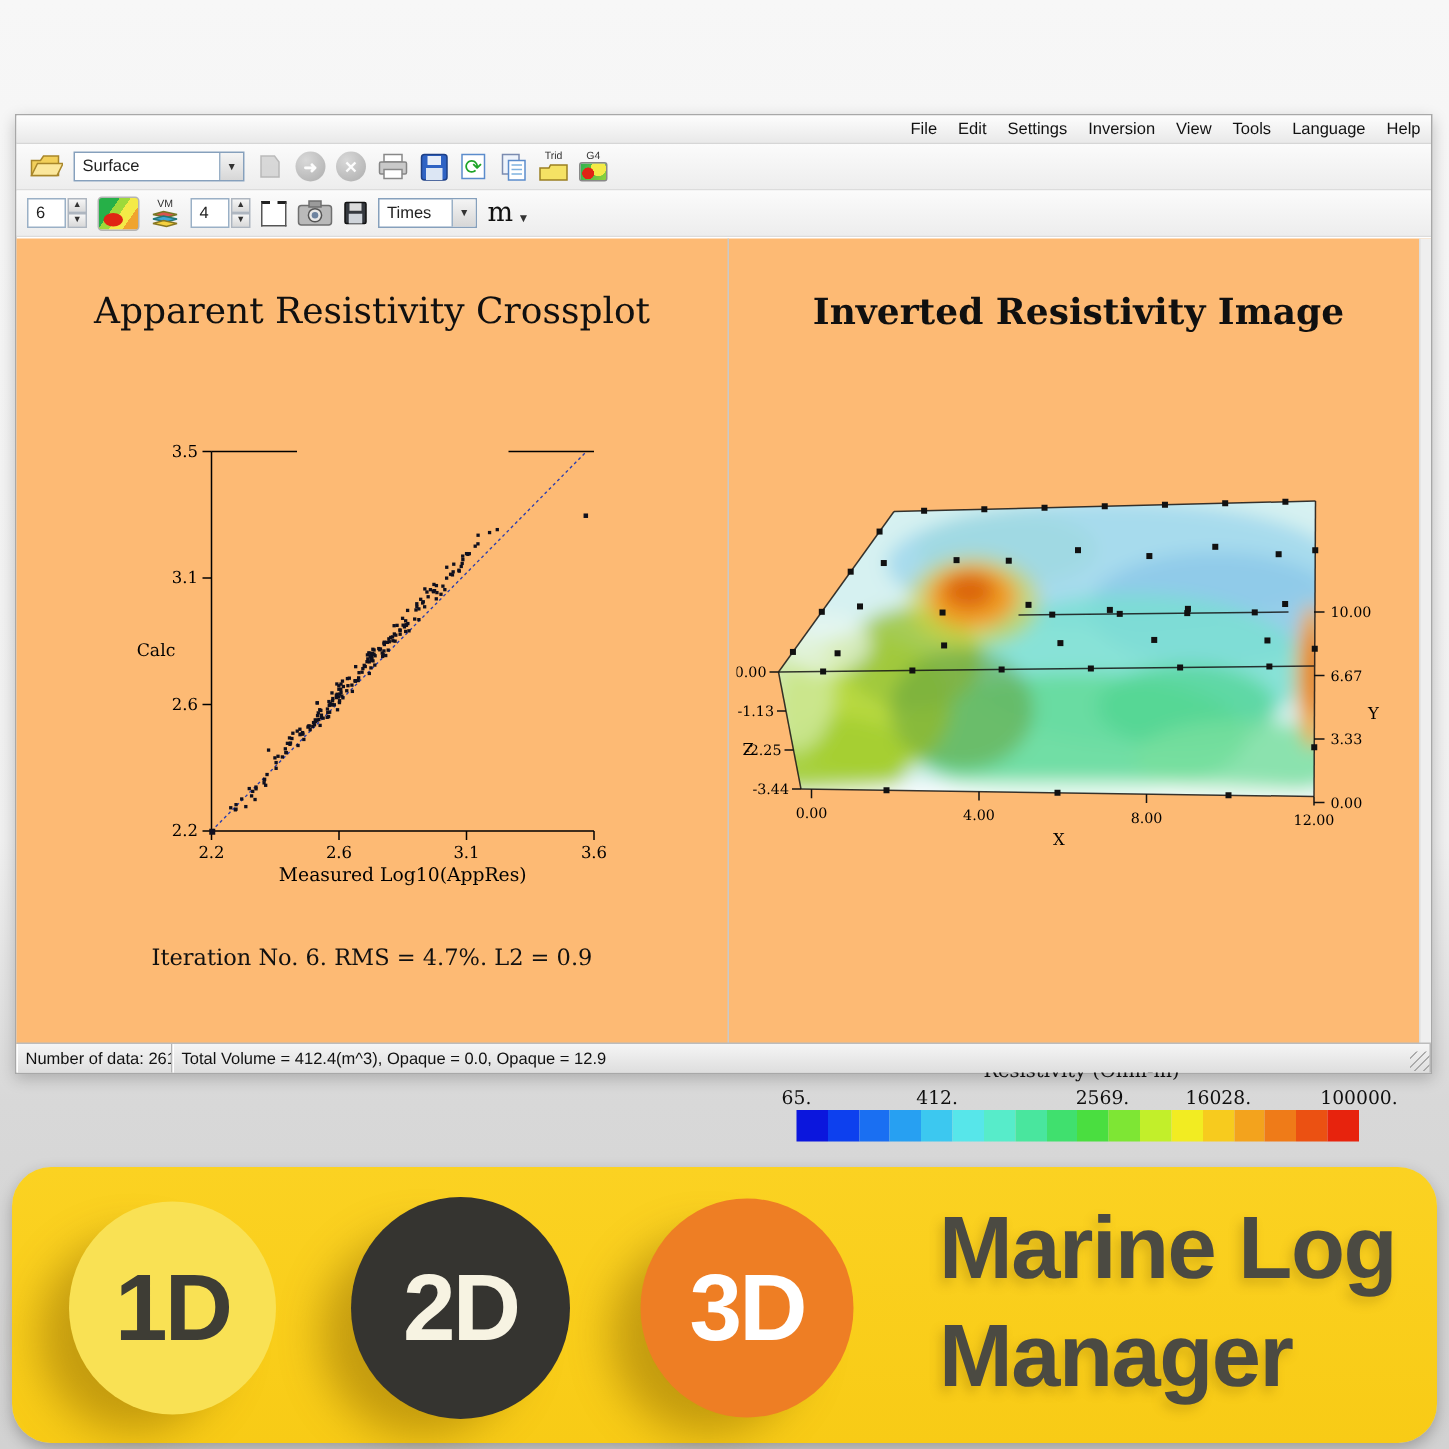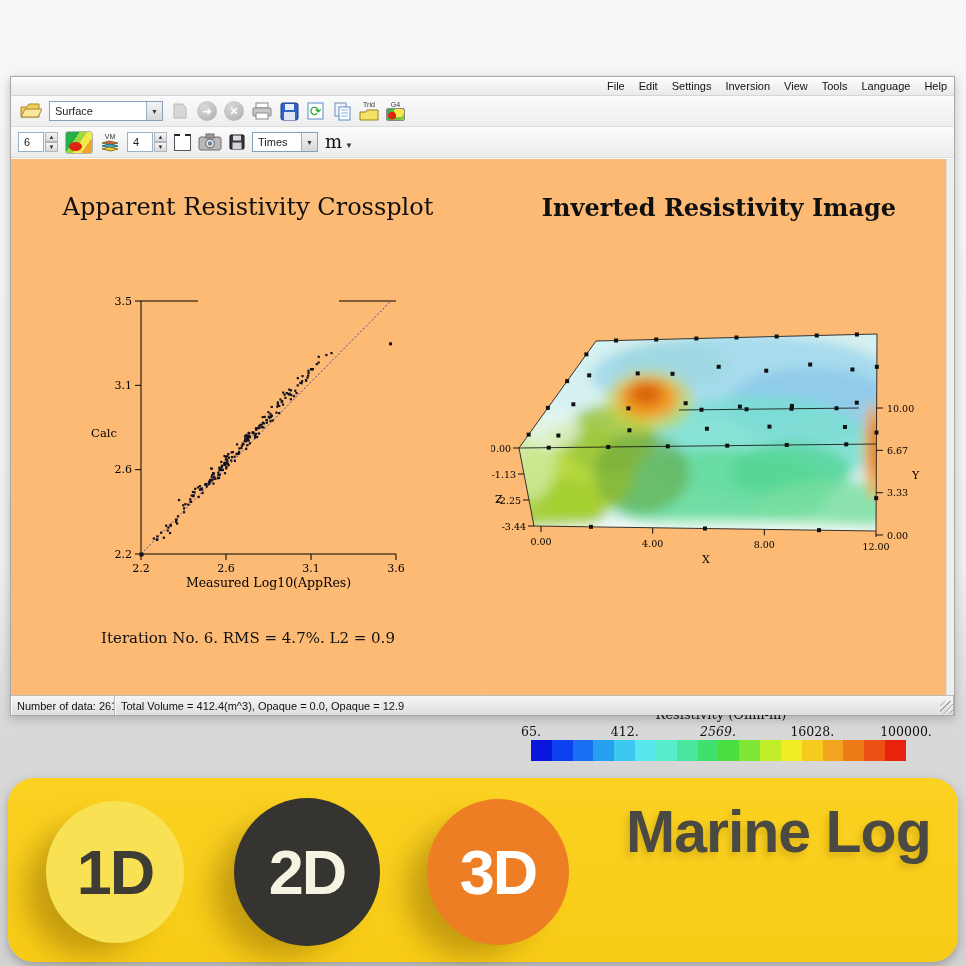--- a/index.html
+++ b/index.html
@@ -556,21 +556,21 @@
             <div class="cb-seg" style="background: rgb(194, 239, 42);"></div>
             <div class="cb-seg" style="background: rgb(242, 236, 34);"></div>
             <div class="cb-seg" style="background: rgb(247, 203, 30);"></div>
             <div class="cb-seg" style="background: rgb(243, 163, 29);"></div>
             <div class="cb-seg" style="background: rgb(239, 123, 24);"></div>
             <div class="cb-seg" style="background: rgb(235, 81, 18);"></div>
             <div class="cb-seg" style="background: rgb(231, 35, 13);"></div>
           </div>
       <span class="cb-label" style="left: 25px;">65.</span>
           <span class="cb-label" style="left: 118.75px;">412.</span>
-          <span class="cb-label" style="left: 212px; font-style: italic;">2569.</span>
+          <span class="cb-label" style="left: 229px;">2569.</span>
           <span class="cb-label" style="left: 306.25px;">16028.</span>
           <span class="cb-label" style="left: 400px;">100000.</span>
         </div>
     </div>
 
     <div id="statusbar">
       <div class="status-seg" style="width:104px">Number of data: 261</div>
       <div class="status-seg" style="flex:1">Total Volume = 412.4(m^3),  Opaque = 0.0,  Opaque = 12.9</div>
       <div id="resize-grip"></div>
     </div>
@@ -581,16 +581,17 @@
         <span>1D</span>
       </div>
     <div class="badge" style="left: 226px; top: 20px; width: 146px; height: 148px; background: rgb(53, 52, 48); color: rgb(247, 243, 226);">
         <span>2D</span>
       </div>
     <div class="badge" style="left: 419px; top: 21px; width: 142px; height: 146px; background: rgb(238, 126, 36); color: rgb(255, 255, 255);">
         <span>3D</span>
       </div>
     <div id="banner-title" style="color: rgb(75, 74, 66);">
       <div>Marine Log</div>
+      <div>Manager</div>
     </div>
   </div>
 
 </div>
 
 </body></html>

